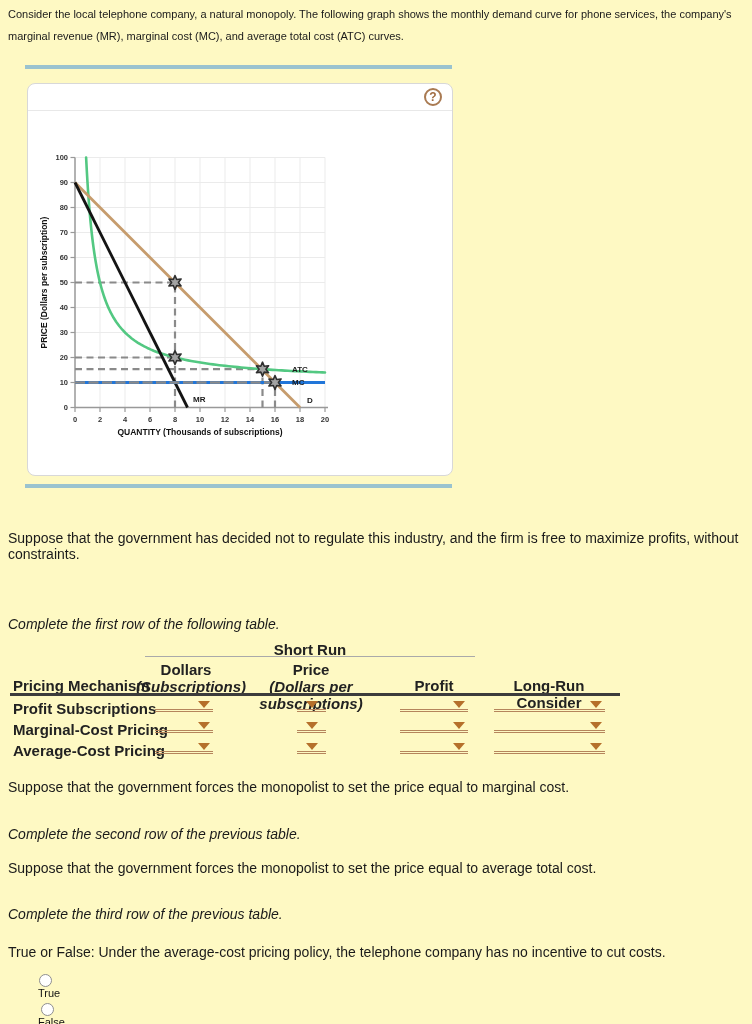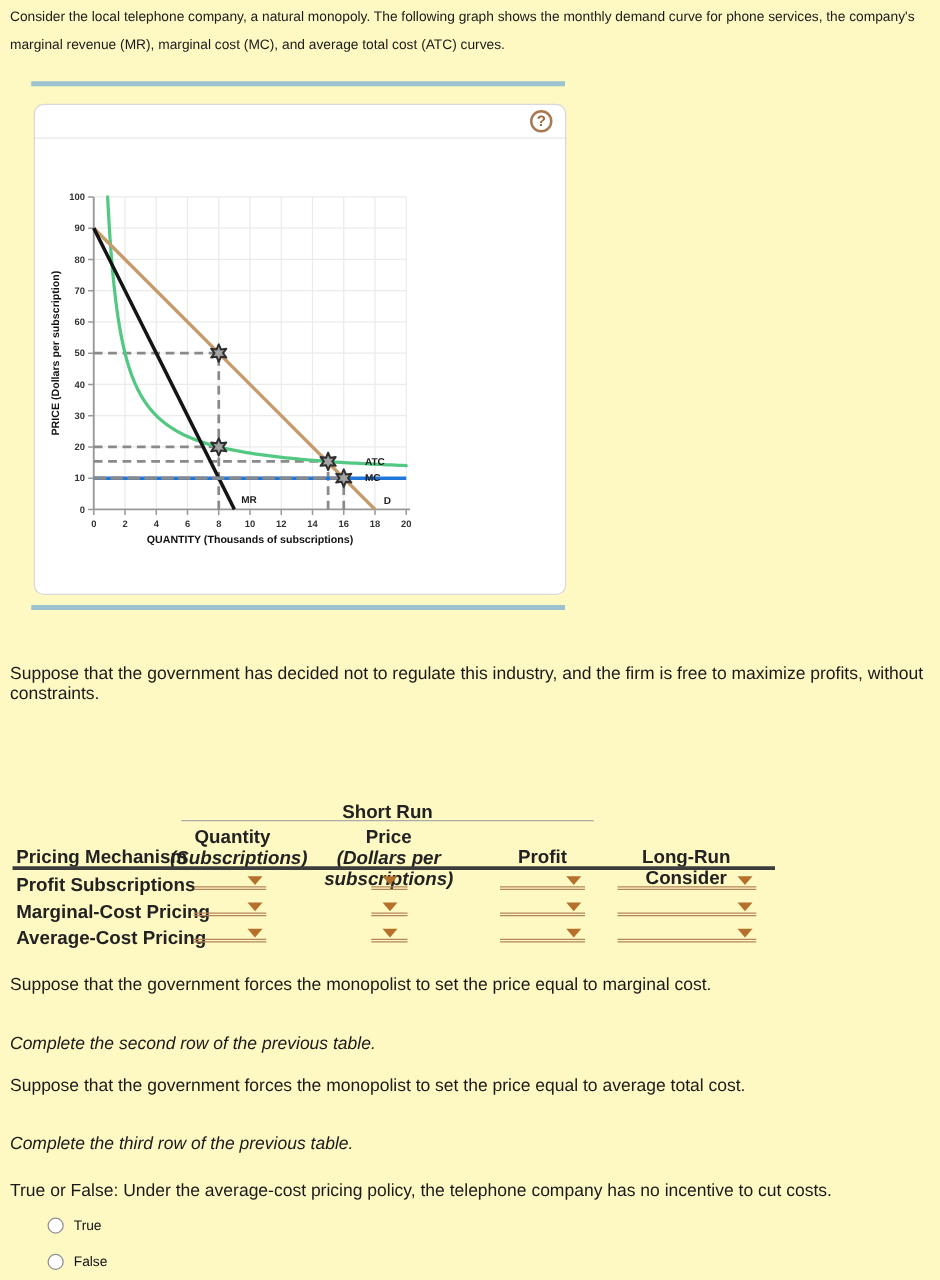--- a/index.html
+++ b/index.html
@@ -21,21 +21,21 @@
   .thin-rule{position:absolute;height:1px;background:#aaa;}
   .thick-rule{position:absolute;height:3px;background:#3c3c3c;}
   .ital{font-style:italic;}
   .dd{position:absolute;height:12px;}
   .dd .line{position:absolute;left:0;right:0;bottom:0;height:3px;box-sizing:border-box;
         border-top:1px solid #b5855c;border-bottom:1px solid #b5855c;}
   .dd .tri{position:absolute;right:3px;bottom:4px;width:0;height:0;
         border-left:6px solid transparent;border-right:6px solid transparent;
         border-top:7px solid #b5702b;}
   .dd.center .tri{right:auto;left:50%;margin-left:-6px;}
-  .radio{position:absolute;display:flex;align-items:center;font-size:11px;color:#111;}
+  .radio{position:absolute;display:flex;align-items:center;font-size:11px;color:#111;flex-direction:column;}
   .radio .circ{width:11px;height:11px;border:1px solid #8f8f8f;border-radius:50%;
         background:#fff;margin-right:8px;flex:0 0 auto;}
   #chart-mount{position:absolute;left:38px;top:140px;width:310px;height:312px;}
 </style>
 </head>
 <body>
 
 <div class="page">
 
   <div class="intro">Consider the local telephone company, a natural monopoly. The following graph shows the monthly demand curve for phone services, the company's marginal revenue (MR), marginal cost (MC), and average total cost (ATC) curves.</div>
@@ -134,26 +134,27 @@
         <text x="269" y="263" font-size="8" font-weight="600" fill="#1b1b1b">D</text>
         <polygon points="137.00,135.50 135.30,139.56 130.94,139.00 133.60,142.50 130.94,146.00 135.30,145.44 137.00,149.50 138.70,145.44 143.06,146.00 140.40,142.50 143.06,139.00 138.70,139.56" fill="#a3a3a3" stroke="#2f2f2f" stroke-width="1.6" stroke-linejoin="round"></polygon>
         <polygon points="137.00,210.50 135.30,214.56 130.94,214.00 133.60,217.50 130.94,221.00 135.30,220.44 137.00,224.50 138.70,220.44 143.06,221.00 140.40,217.50 143.06,214.00 138.70,214.56" fill="#a3a3a3" stroke="#2f2f2f" stroke-width="1.6" stroke-linejoin="round"></polygon>
         <polygon points="224.50,222.18 222.80,226.23 218.44,225.68 221.10,229.18 218.44,232.68 222.80,232.12 224.50,236.18 226.20,232.12 230.56,232.68 227.90,229.18 230.56,225.68 226.20,226.23" fill="#a3a3a3" stroke="#2f2f2f" stroke-width="1.6" stroke-linejoin="round"></polygon>
         <polygon points="237.00,235.50 235.30,239.56 230.94,239.00 233.60,242.50 230.94,246.00 235.30,245.44 237.00,249.50 238.70,245.44 243.06,246.00 240.40,242.50 243.06,239.00 238.70,239.56" fill="#a3a3a3" stroke="#2f2f2f" stroke-width="1.6" stroke-linejoin="round"></polygon>
       </svg></div>
 
   <div class="teal-bar" style="top:484px"></div>
 
   <div class="para" style="top:530px">Suppose that the government has decided not to regulate this industry, and the firm is free to maximize profits, without constraints.</div>
+  <div class="para instr" style="top:616px">Complete the first row of the following table.</div>
 
   <div class="tbl-label tbl-center" style="left:145px;top:641px;width:330px">Short Run</div>
   <div class="thin-rule" style="left:145px;top:656px;width:330px"></div>
 
   <div class="tbl-label tbl-center" style="left:136px;top:661px;width:100px">
-    <div>Quantity</div>
+    <div>Dollars</div>
     <div class="ital">(Subscriptions)</div>
   </div>
   <div class="tbl-label tbl-center" style="left:236px;top:661px;width:150px">
     <div>Price</div>
     <div class="ital">(Dollars per subscriptions)</div>
   </div>
   <div class="tbl-label" style="left:13px;top:677px">Pricing Mechanism</div>
   <div class="tbl-label tbl-center" style="left:404px;top:677px;width:60px">Profit</div>
   <div class="tbl-label tbl-center" style="left:489px;top:677px;width:120px">Long-Run Consider</div>
 

